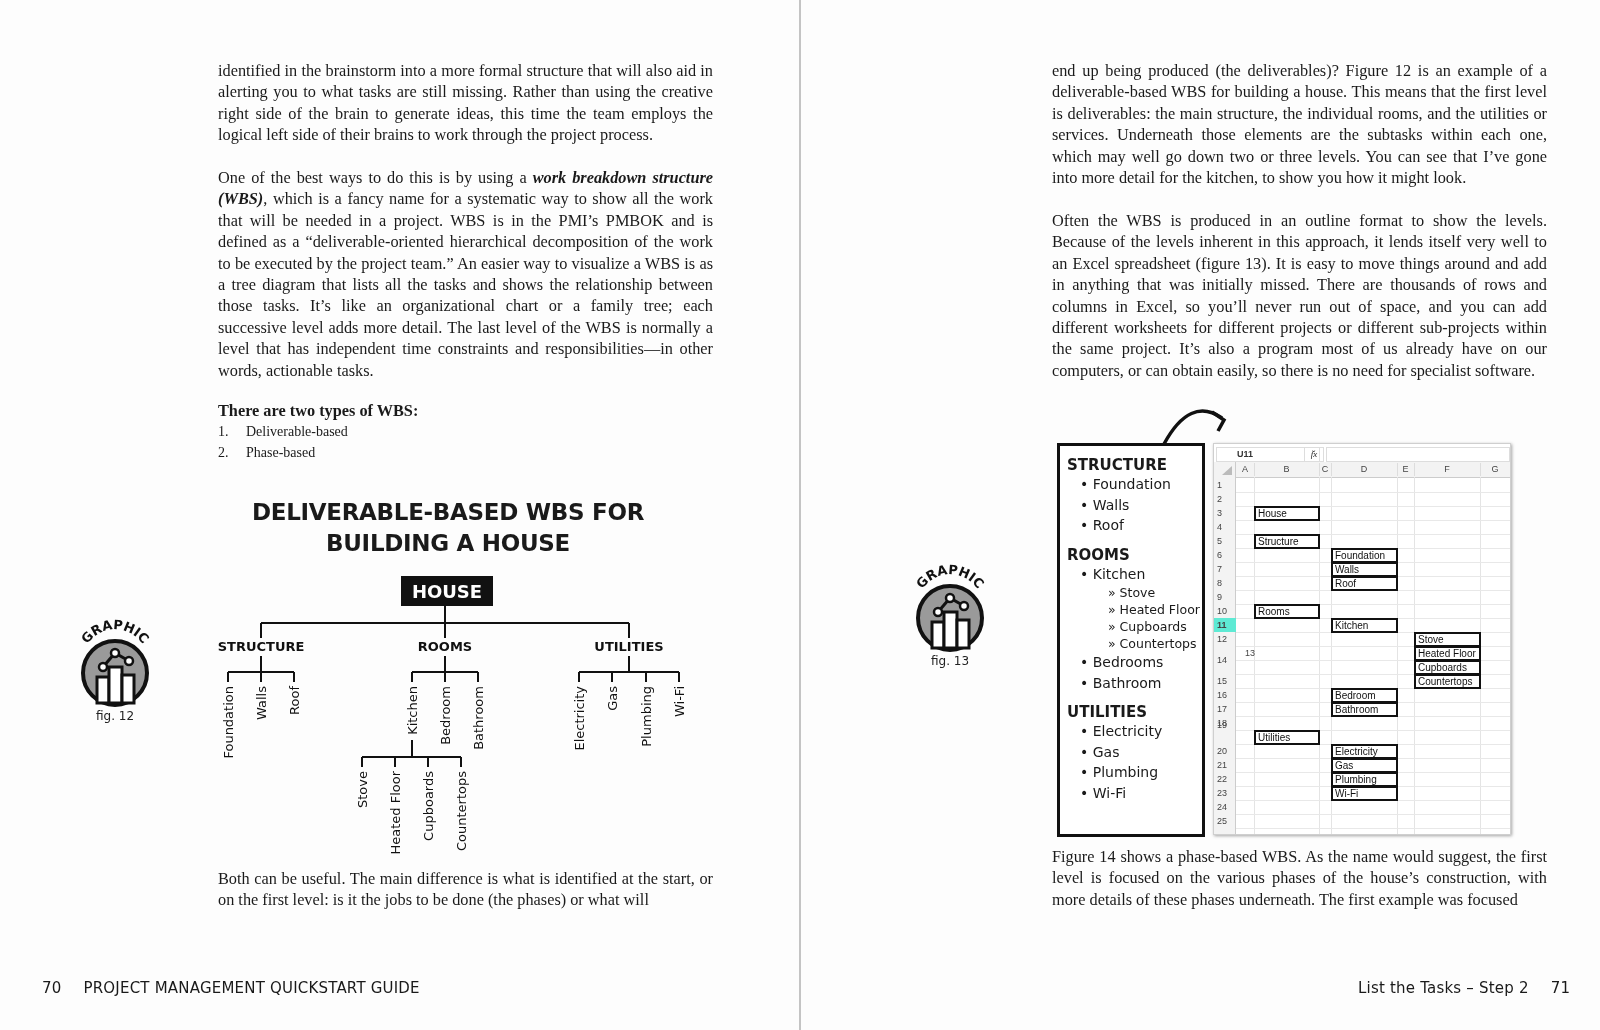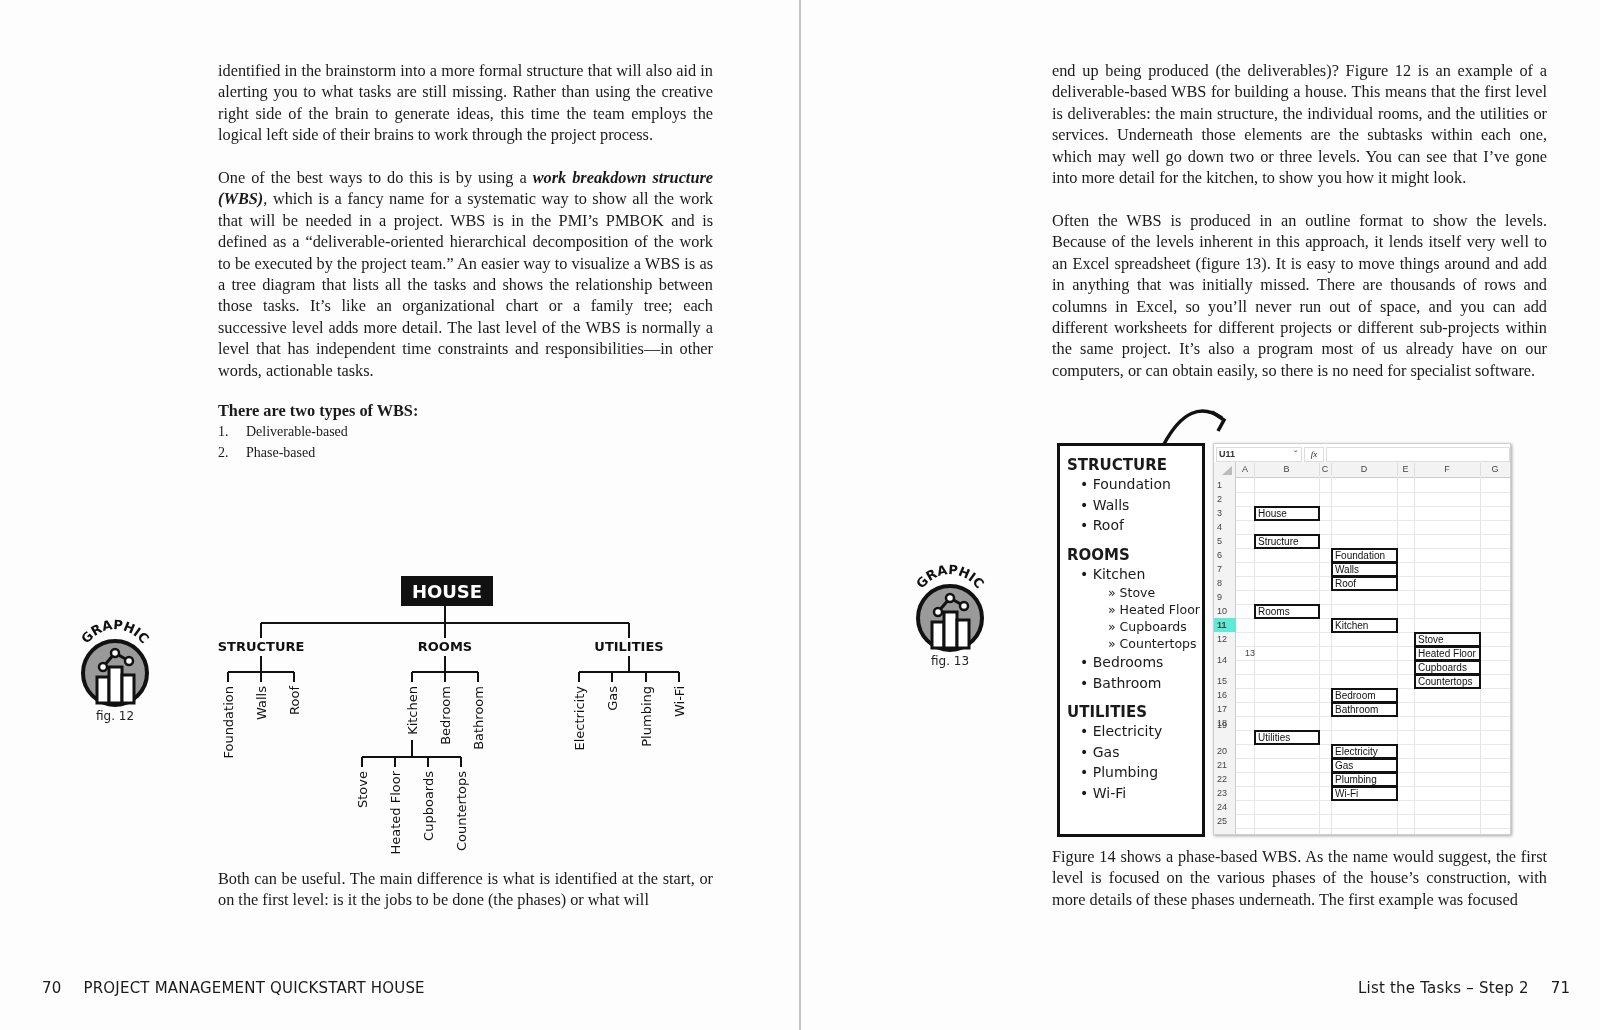--- a/index.html
+++ b/index.html
@@ -15,21 +15,21 @@
   .badge { position:absolute; width:90px; text-align:center; }
   .badge svg { display:block; margin:0 auto; }
   .badge .cap { font-family:"DejaVu Sans",sans-serif; font-size:12px; color:#222; margin-top:2px; }
   .wbs-title { position:absolute; left:218px; width:460px; top:497px; text-align:center; font-family:"DejaVu Sans",sans-serif; font-weight:bold; font-size:23px; line-height:31px; letter-spacing:-0.3px; }
   .outline-box { position:absolute; left:1057px; top:443px; width:142px; height:388px; border:3px solid #111; background:#fff; font-family:"DejaVu Sans",sans-serif; }
   .outline-box .sec { font-weight:bold; font-size:15px; margin-left:7px; }
   .outline-box .item { font-size:14px; margin-left:20px; line-height:20.5px; }
   .outline-box .sub { font-size:12.5px; margin-left:48px; line-height:17px; }
   .sheet { position:absolute; left:1213px; top:443px; width:296px; height:390px; background:#fff; border:1px solid #cfcfcf; box-shadow:1px 1px 3px rgba(0,0,0,0.35); font-family:"Liberation Sans",sans-serif; overflow:hidden; }
   .sheet .fbar { position:absolute; top:2px; left:0; right:0; height:15px; font-size:9px; }
-  .sheet .namebox { position:absolute; left:2px; top:1px; width:82px; height:13px; border:1px solid #ddd; padding-left:2px; line-height:13px; font-weight:bold; color:#333; }
+  .sheet .namebox { position:absolute; left:2px; top:1px; width:82px; height:13px; border:1px solid #ddd; padding-left:20px; line-height:13px; font-weight:bold; color:#333; }
   .sheet .fx { position:absolute; left:90px; top:1px; width:18px; height:13px; border:1px solid #ddd; text-align:center; font-style:italic; font-family:"Liberation Serif",serif; line-height:13px; }
   .sheet .fxin { position:absolute; left:112px; top:1px; right:0; height:13px; border:1px solid #ddd; }
   .cell-box { position:absolute; border:2px solid #111; font-size:10px; line-height:11px; padding-left:2px; box-sizing:border-box; background:#fff; color:#111; white-space:nowrap; }
   .rownum { position:absolute; left:0; width:22px; font-size:9px; color:#444; padding-left:3px; box-sizing:border-box; }
   .colhdr { position:absolute; top:19px; height:13px; font-size:9px; color:#444; text-align:center; line-height:13px; }
 </style>
 </head>
 <body>
 
 <div class="gutter"></div>
@@ -54,20 +54,22 @@
     <rect x="52" y="60" width="12" height="28" fill="#fff" stroke="#111" stroke-width="3"></rect>
     <polyline points="33,52 45,38 59,46" fill="none" stroke="#111" stroke-width="3"></polyline>
     <circle cx="33" cy="52" r="4" fill="#fff" stroke="#111" stroke-width="2.5"></circle>
     <circle cx="45" cy="38" r="4" fill="#fff" stroke="#111" stroke-width="2.5"></circle>
     <circle cx="59" cy="46" r="4" fill="#fff" stroke="#111" stroke-width="2.5"></circle>
   </svg>
   <div class="cap">fig. 12</div>
 </div>
 
 <div class="wbs-title">
+  <div>DELIVERABLE-BASED WBS FOR</div>
+  <div>BUILDING A HOUSE</div>
 </div>
 
 <svg style="position:absolute; left:200px; top:570px;" width="520" height="290">
   <g stroke="#111" stroke-width="2" fill="none">
     <line x1="245" y1="36" x2="245" y2="53"></line>
     <line x1="61" y1="53" x2="429" y2="53"></line>
     <line x1="61" y1="53" x2="61" y2="68"></line>
     <line x1="245" y1="53" x2="245" y2="68"></line>
     <line x1="429" y1="53" x2="429" y2="68"></line>
 
@@ -117,21 +119,21 @@
     <text transform="translate(384,116) rotate(-90)">Electricity</text>
     <text transform="translate(417,116) rotate(-90)">Gas</text>
     <text transform="translate(451,116) rotate(-90)">Plumbing</text>
     <text transform="translate(484,116) rotate(-90)">Wi-Fi</text>
   </g>
 </svg>
 
 <p class="para left-col" style="top:868px;">Both can be useful. The main difference is what is identified at the start, or on the first level: is it the jobs to be done (the phases) or what will</p>
 
 <div class="footer" style="left:42px;">
-  <span>70</span><span style="display:inline-block;width:22px;"></span><span>PROJECT MANAGEMENT QUICKSTART HOUSE</span>
+  <span>70</span><span style="display:inline-block;width:22px;"></span><span>PROJECT MANAGEMENT QUICKSTART GUIDE</span>
 </div>
 
 <p class="para right-col" style="top:60px;">end up being produced (the deliverables)? Figure 12 is an example of a deliverable-based WBS for building a house. This means that the first level is deliverables: the main structure, the individual rooms, and the utilities or services. Underneath those elements are the subtasks within each one, which may well go down two or three levels. You can see that I’ve gone into more detail for the kitchen, to show you how it might look.</p>
 <p class="para right-col" style="top:210px;">Often the WBS is produced in an outline format to show the levels. Because of the levels inherent in this approach, it lends itself very well to an Excel spreadsheet (figure 13). It is easy to move things around and add in anything that was initially missed. There are thousands of rows and columns in Excel, so you’ll never run out of space, and you can add different worksheets for different projects or different sub-projects within the same project. It’s also a program most of us already have on our computers, or can obtain easily, so there is no need for specialist software.</p>
 
 <div class="badge" style="left:905px; top:560px;">
   <svg width="90" height="92" viewBox="0 0 90 92">
     <defs>
         <path id="arc13" d="M 14 36 A 33 33 0 0 1 76 36"></path>
       </defs>

